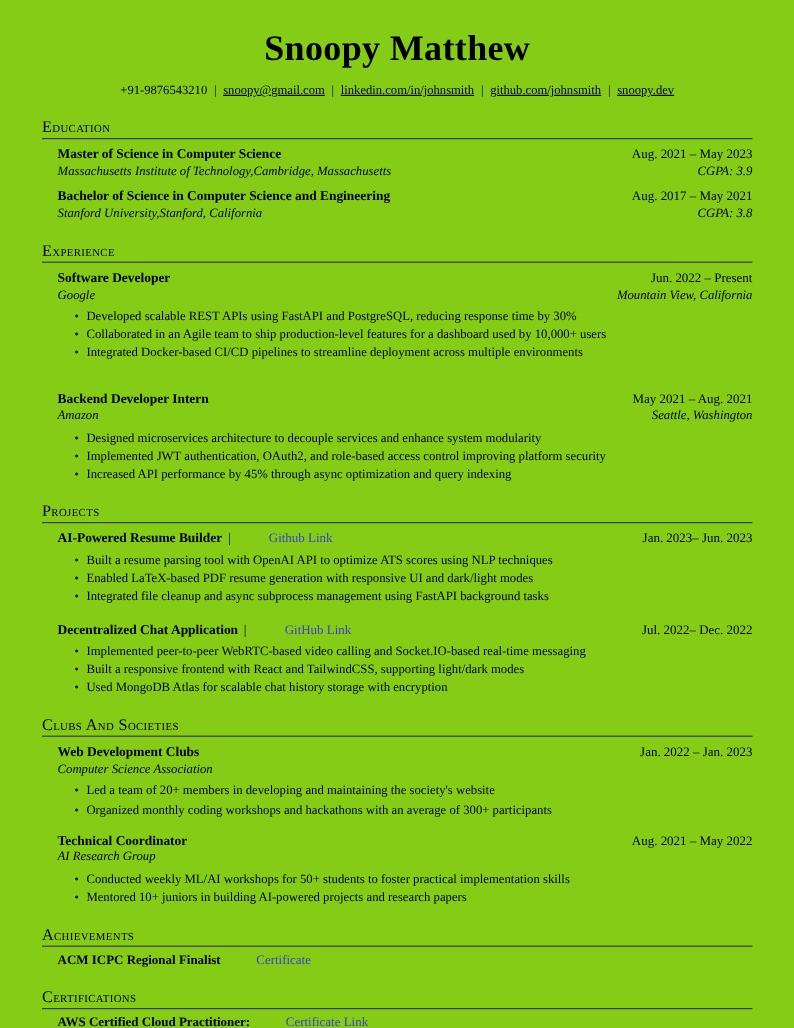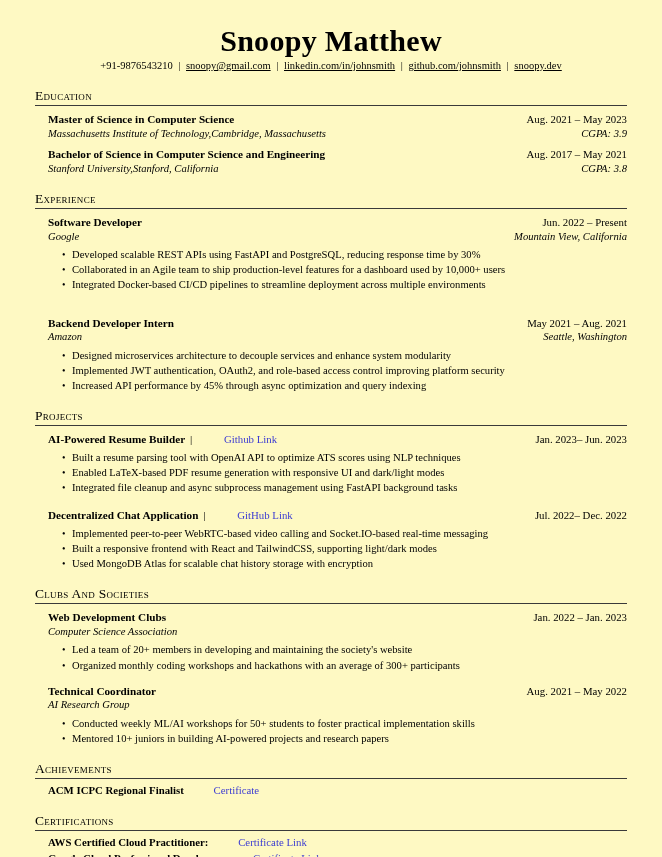--- a/index.html
+++ b/index.html
@@ -1,38 +1,38 @@
 <!DOCTYPE html>
 <html><head>
 <meta charset="utf-8">
 <style>
   * { box-sizing: border-box; }
   html, body { margin: 0; padding: 0; background: #ffffff; }
   .page {
     width: 662px; height: 857px;
-    background: #fef9c3;
+    background: #84cc16;
     color: #000000;
     font-family: "Liberation Serif", "DejaVu Serif", serif;
     padding: 24px 35px 0 35px;
     overflow: hidden;
     position: relative;
   }
   
   .name {
     text-align: center;
     font-size: 30px;
     font-weight: bold;
     margin: 0;
     line-height: 1.1;
     letter-spacing: 0.3px;
   }
   .contact-line {
     text-align: center;
     font-size: 10.5px;
-    margin-top: 2px;
+    margin-top: 12px;
     line-height: 14px;
   }
   .contact-line .sep { margin: 0 3px; color: #000; }
   .contact-link {
     color: #000000;
     text-decoration: underline;
     cursor: pointer;
   }
   
   .section { margin-top: 15px; }

